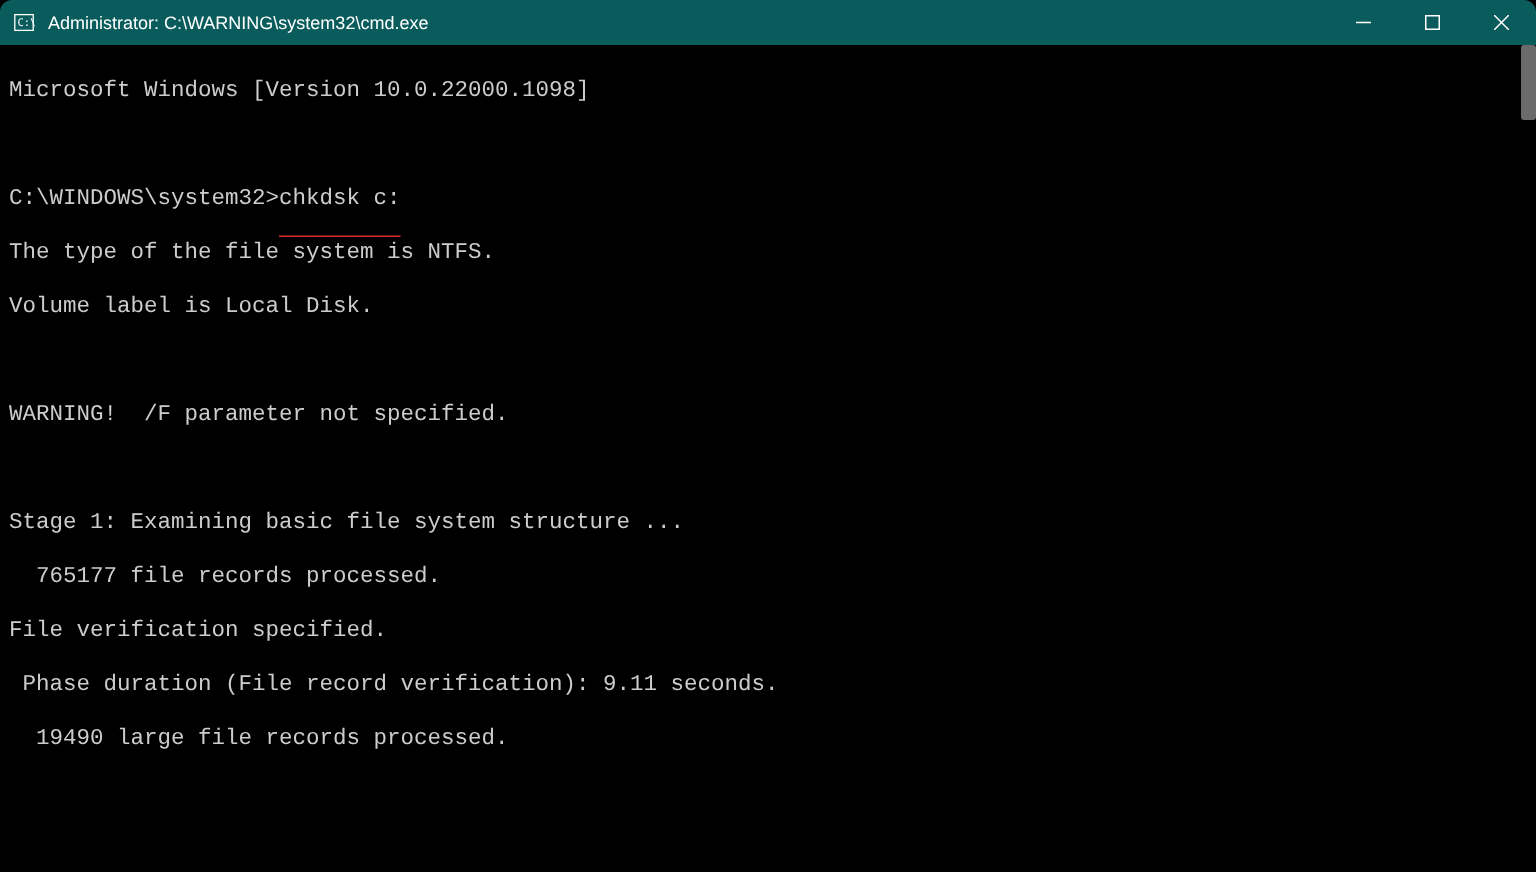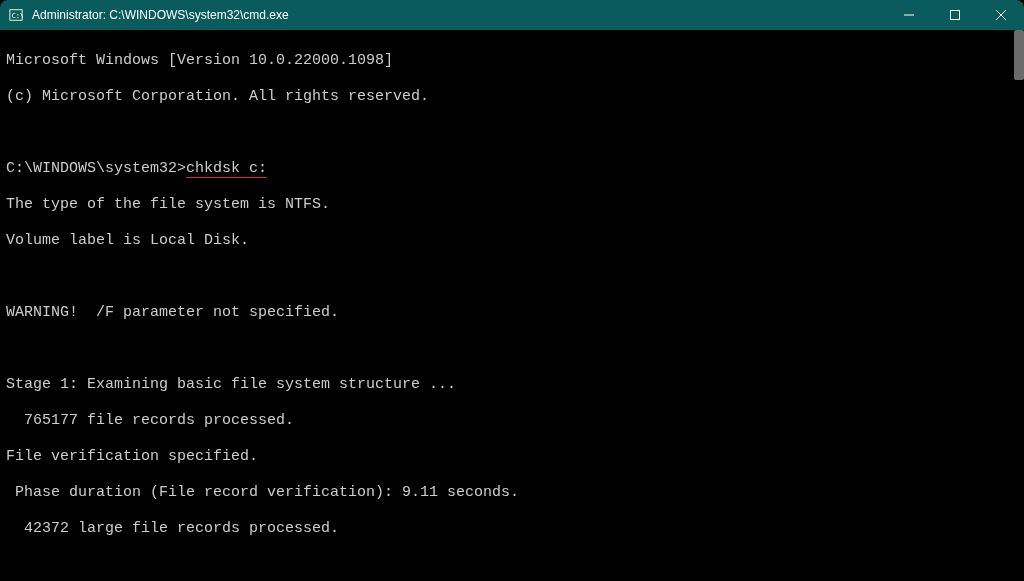--- a/index.html
+++ b/index.html
@@ -69,37 +69,37 @@
       position: absolute;
       right: 0;
       top: 30px;
       width: 10px;
       height: 50px;
       background: #6b6b6b;
       border-radius: 2px;
     }
     .underline-cmd {
       border-bottom: 1.5px solid #d92e2e;
-      padding-bottom: 0px;
+      padding-bottom: 16px;
     }
     .prompt-line {
       position: relative;
     }
   </style>
 </head>
 <body>
 
 <div class="title-bar">
   <span class="app-icon">
     <svg viewBox="0 0 16 16">
       <rect x="1" y="2" width="14" height="12" fill="none" stroke="#fff" stroke-width="1"></rect>
       <text x="3" y="11" font-size="8" fill="#fff" font-family="monospace">C:\</text>
     </svg>
   </span>
-  <span class="title-text">Administrator: C:\WINDOWS\system32\cmd.exe</span>
+  <span class="title-text">Administrator: C:\WARNING\system32\cmd.exe</span>
   <div class="window-controls">
     <div class="window-btn">
       <svg viewBox="0 0 10 10">
           <line x1="0" y1="5" x2="10" y2="5" stroke="#fff" stroke-width="1"></line>
         </svg>
     </div>
     <div class="window-btn">
       <svg viewBox="0 0 10 10">
           <rect x="0.5" y="0.5" width="9" height="9" fill="none" stroke="#fff" stroke-width="1"></rect>
         </svg>
@@ -108,33 +108,32 @@
       <svg viewBox="0 0 10 10">
         <line x1="0" y1="0" x2="10" y2="10" stroke="#fff" stroke-width="1"></line>
         <line x1="10" y1="0" x2="0" y2="10" stroke="#fff" stroke-width="1"></line>
       </svg>
     </div>
   </div>
 </div>
 
 <div class="terminal-content">
 <div>Microsoft Windows [Version 10.0.22000.1098]</div>
-<div>(c) Microsoft Corporation. All rights reserved.</div>
 <div> </div>
 <div class="prompt-line"><span>C:\WINDOWS\system32&gt;</span><span class="underline-cmd">chkdsk c:</span></div>
 <div>The type of the file system is NTFS.</div>
 <div>Volume label is Local Disk.</div>
 <div> </div>
 <div>WARNING!  /F parameter not specified.</div>
 <div> </div>
 <div>Stage 1: Examining basic file system structure ...</div>
 <div>  765177 file records processed.</div>
 <div>File verification specified.</div>
 <div> Phase duration (File record verification): 9.11 seconds.</div>
-<div>  42372 large file records processed.</div>
+<div>  19490 large file records processed.</div>
 
 
 
 
 
 
 
 
 
 

